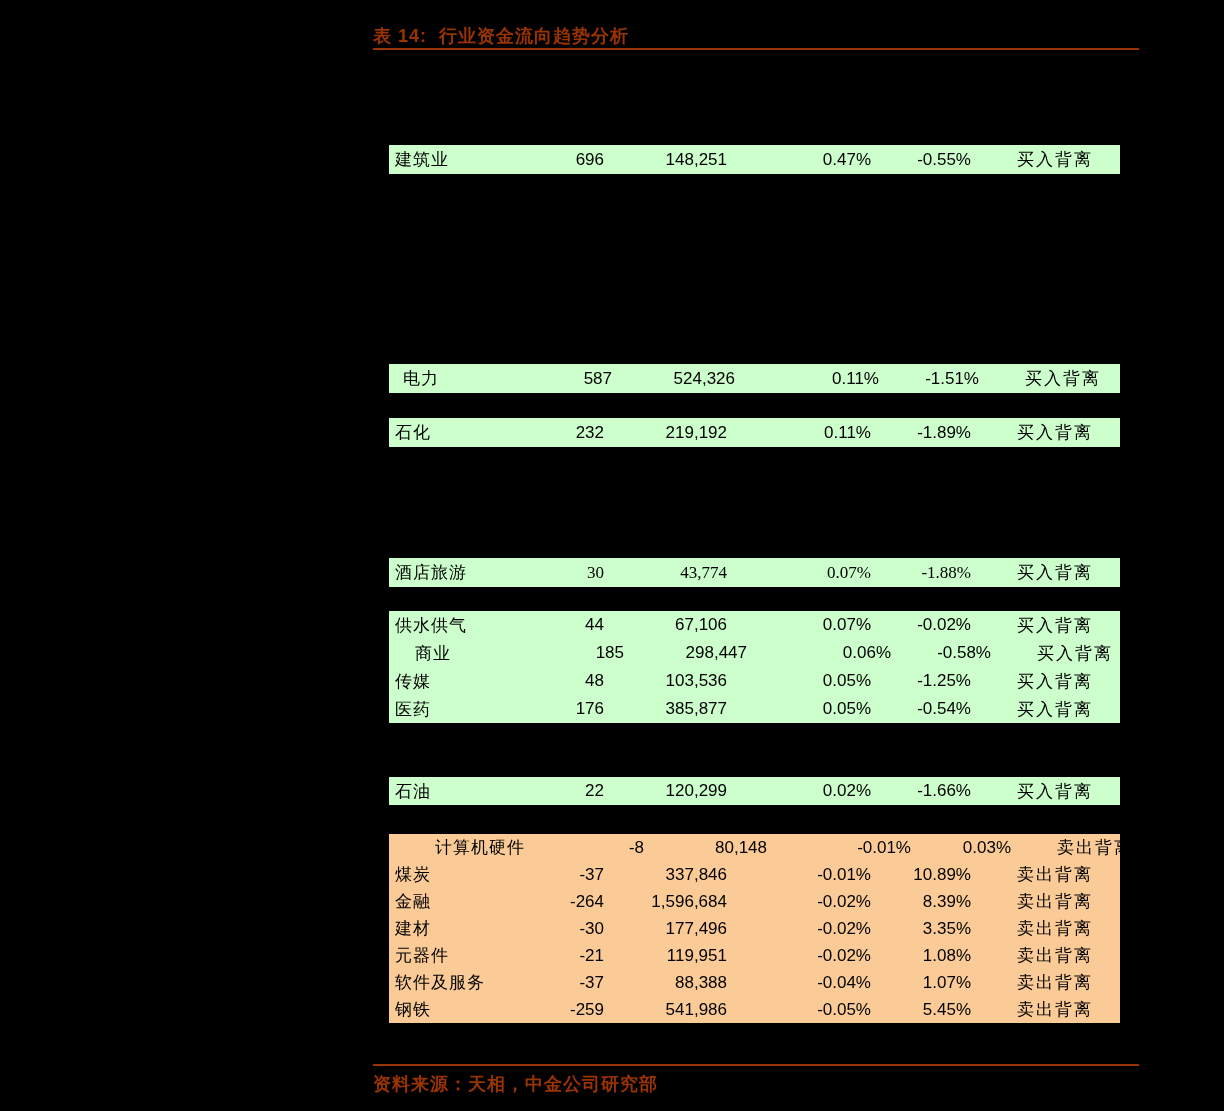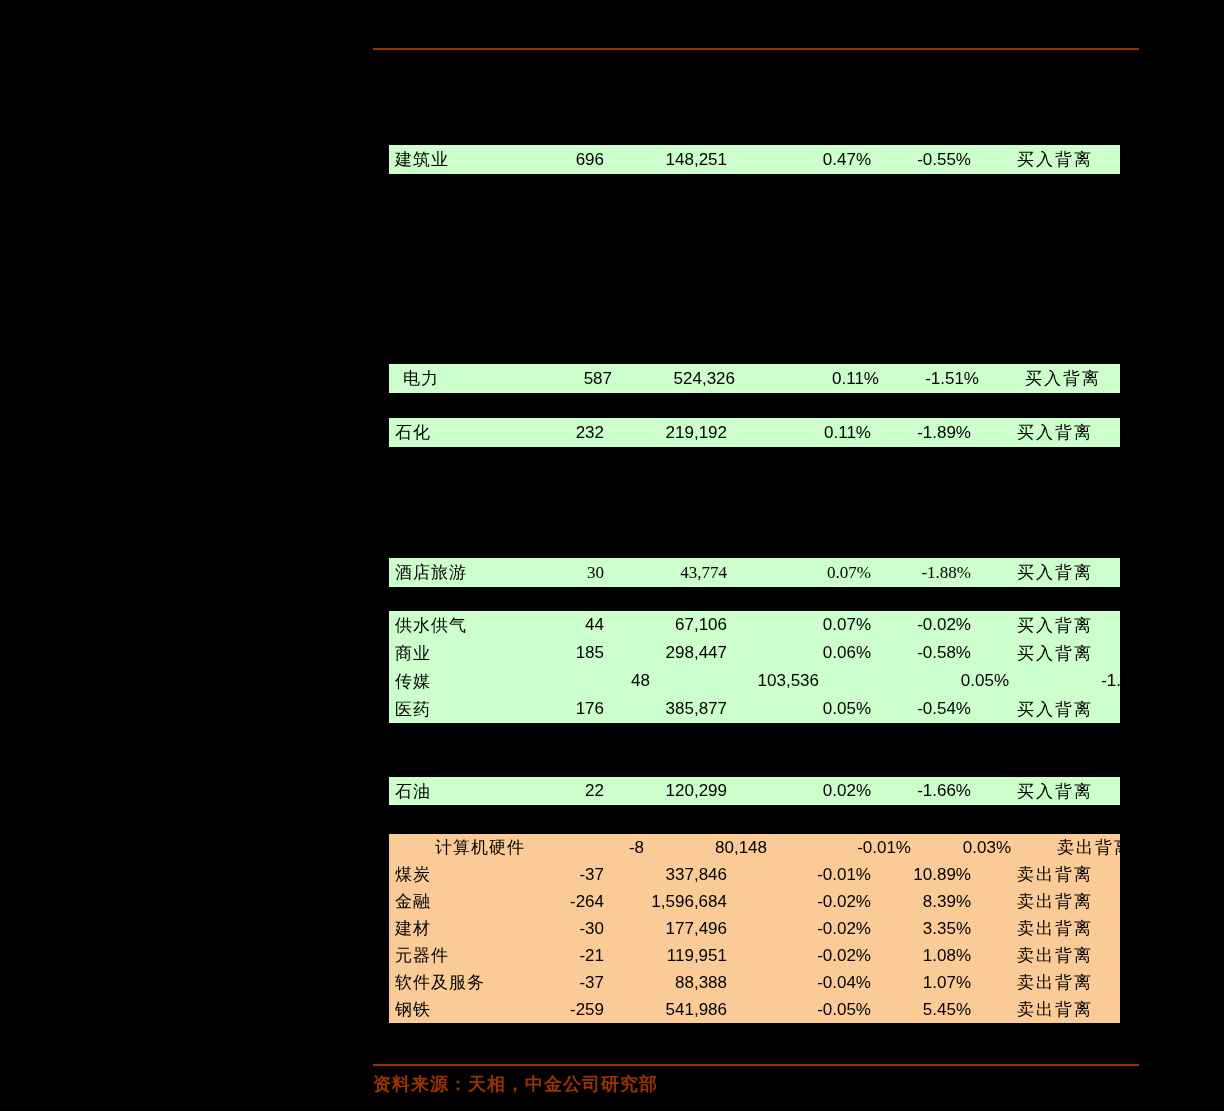--- a/index.html
+++ b/index.html
@@ -48,20 +48,21 @@
   .source-note{
     position:absolute;left:373px;top:1072px;
     font-size:18px;font-weight:bold;color:var(--accent);
     letter-spacing:1px;white-space:pre;
   }
 </style>
 </head>
 <body>
 
 <div class="page">
+  <div class="doc-title">表 14:  行业资金流向趋势分析</div>
   <div class="title-rule"></div>
   <div id="table-area">
       <div class="block green" style="top: 145px;">
         <div class="row" style="height: 29px;">
           <div class="c c1">建筑业</div>
           <div class="c c2">696</div>
           <div class="c c3">148,251</div>
           <div class="c c4">0.47%</div>
           <div class="c c5">-0.55%</div>
           <div class="c c6">买入背离</div>
@@ -99,29 +100,29 @@
       </div>
       <div class="block green" style="top: 611px;">
         <div class="row" style="height: 28px;">
           <div class="c c1">供水供气</div>
           <div class="c c2">44</div>
           <div class="c c3">67,106</div>
           <div class="c c4">0.07%</div>
           <div class="c c5">-0.02%</div>
           <div class="c c6">买入背离</div>
         </div>
-        <div class="row" style="height: 28px;">
+        <div class="row" style="height: 28px; padding-left: 20px;">
           <div class="c c1">商业</div>
           <div class="c c2">185</div>
           <div class="c c3">298,447</div>
           <div class="c c4">0.06%</div>
           <div class="c c5">-0.58%</div>
           <div class="c c6">买入背离</div>
         </div>
-        <div class="row" style="height: 28px; gap: 46px;">
+        <div class="row" style="height: 28px;">
           <div class="c c1">传媒</div>
           <div class="c c2">48</div>
           <div class="c c3">103,536</div>
           <div class="c c4">0.05%</div>
           <div class="c c5">-1.25%</div>
           <div class="c c6">买入背离</div>
         </div>
         <div class="row" style="height: 28px;">
           <div class="c c1">医药</div>
           <div class="c c2">176</div>

